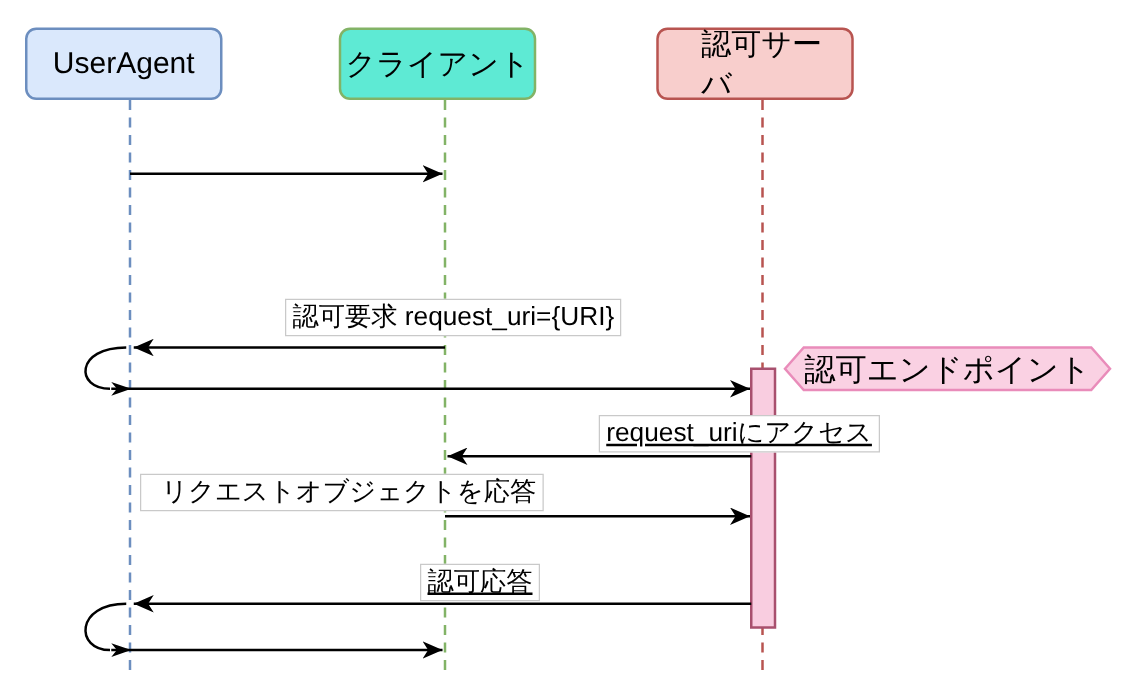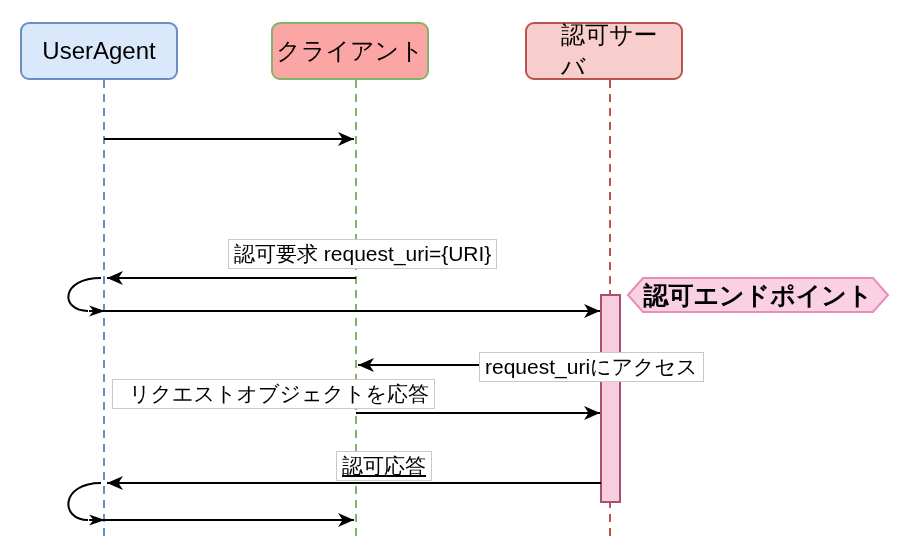--- a/index.html
+++ b/index.html
@@ -8,35 +8,35 @@
     font-family:"Liberation Sans","DejaVu Sans",sans-serif; overflow:hidden;
   }
   #diagram-svg { position:absolute; left:0; top:0; z-index:1; }
   .participant {
     position:absolute; top:22px; width:158px; height:58px;
     border-radius:9px; border:2px solid; box-sizing:border-box;
     display:flex; align-items:center; justify-content:center;
     font-size:24px; color:#000; z-index:2;
   }
   .p-blue  { left:20px;  background:#dae8fc; border-color:#6c8ebf; }
-  .p-green { left:271px; background:#fca5a5; border-color:#82b366;font-family:Liberation Serif, serif; }
+  .p-green { left:271px; background:#5eead4; border-color:#82b366;font-family:Liberation Serif, serif; }
   .p-red   { left:525px; background:#f8cecc; border-color:#b85450;padding-left:34px; }
   .msg-label {
     position:absolute; background:#ffffff; border:1px solid #c9c9c9;
     font-size:21px; line-height:26px; padding:1px 5px; white-space:nowrap;
     color:#000; z-index:3;
   }
   .lbl-auth-request { left:228px; top:239px; }
-  .lbl-access       { left:479px; top:352px; }
+  .lbl-access       { left:479px; top:332px;text-decoration:underline; }
   .lbl-req-object   { left:112px; top:379px;padding-left:16px; }
   .lbl-auth-resp    { left:336px; top:451px;text-decoration:underline; }
   .endpoint-text {
     position:absolute; left:636px; top:280px; width:244px; height:30px;
     display:flex; align-items:center; justify-content:center;
-    font-size:25px; color:#000; z-index:3; white-space:nowrap;font-weight:bold;
+    font-size:25px; color:#000; z-index:3; white-space:nowrap;
   }
 </style>
 </head>
 <body>
 
 <div id="canvas">
 
   <svg id="diagram-svg" width="900" height="555">
     <defs>
       <marker id="ah" markerWidth="18" markerHeight="14" refX="16" refY="7" orient="auto" markerUnits="userSpaceOnUse">

